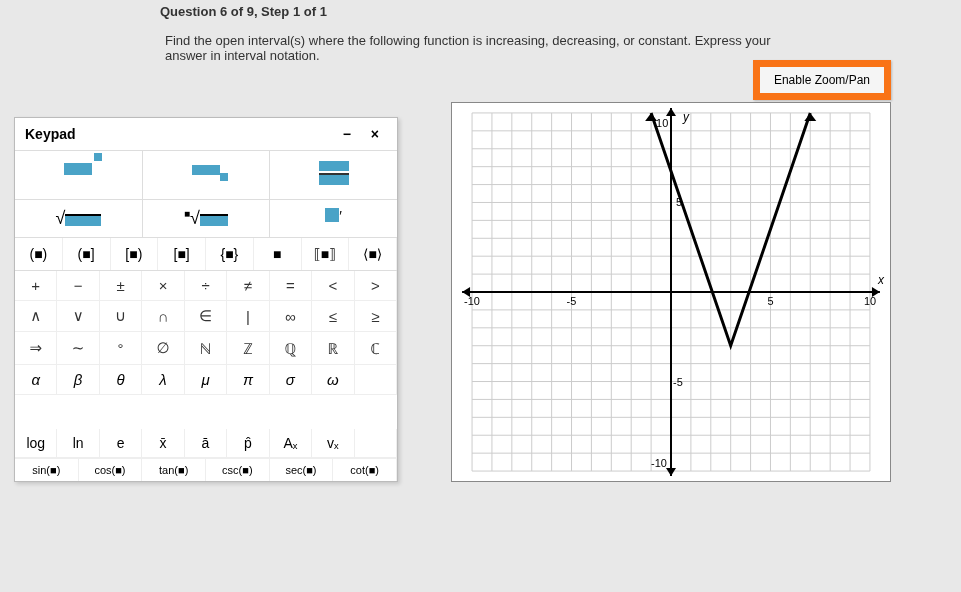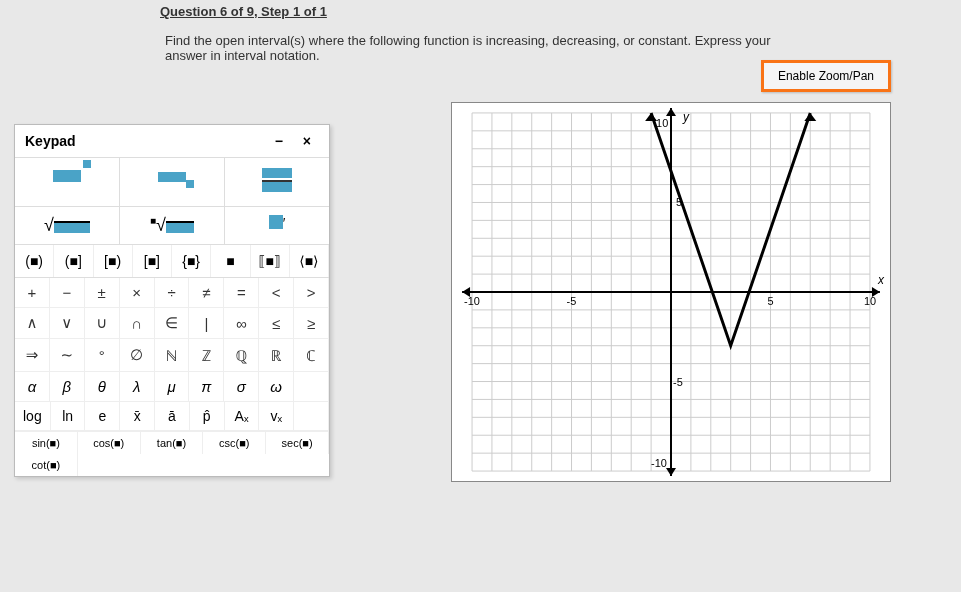--- a/index.html
+++ b/index.html
@@ -1,23 +1,23 @@
 <!DOCTYPE html>
 <html><head>
   <meta charset="utf-8">
   <style>
     * { box-sizing: border-box; margin: 0; padding: 0; }
     body { font-family: Arial, sans-serif; background: #e8e8e8; width: 961px; height: 592px; overflow: hidden; position: relative; }
-    .header { padding: 4px 160px; font-size: 13px; font-weight: bold; color: #333; text-decoration: underline; }
+    .header { padding: 4px 160px; font-size: 13px; font-weight: bold; color: #333; }
     .instruction { padding: 10px 145px 10px 145px; font-size: 13px; color: #333; margin-left: 20px; }
     .main-area { position: absolute; right: 30px; top: 60px; width: 480px; }
-    .zoom-btn { position: absolute; right: 40px; top: 0; background: #f5f5f5; border: 3px solid #f97316; padding: 6px 14px; font-size: 12px; cursor: pointer; box-shadow: 1px 1px 2px rgba(0,0,0,0.2); }
+    .zoom-btn { position: absolute; right: 40px; top: 0; background: #f5f5f5; border: 7px solid #f97316; padding: 6px 14px; font-size: 12px; cursor: pointer; box-shadow: 1px 1px 2px rgba(0,0,0,0.2); }
     .graph-box { position: absolute; top: 42px; left: 0; width: 440px; height: 380px; background: #fff; border: 1px solid #888; }
     .graph-svg { width: 100%; height: 100%; }
-    .keypad { position: absolute; left: 14px; top: 124px; width: 316px; background: #fff; border: 1px solid #bbb; box-shadow: 2px 2px 4px rgba(0,0,0,0.15); }
+    .keypad { position: absolute; left: 14px; top: 117px; width: 384px; background: #fff; border: 1px solid #bbb; box-shadow: 2px 2px 4px rgba(0,0,0,0.15); }
     .keypad-header { display: flex; justify-content: space-between; align-items: center; padding: 8px 10px; border-bottom: 1px solid #ddd; font-size: 14px; font-weight: bold; }
     .keypad-controls span { padding: 2px 8px; cursor: pointer; font-weight: bold; }
     .keypad-section { display: flex; border-bottom: 1px solid #ddd; }
     .key-tpl { flex: 1; text-align: center; padding: 10px 4px; border-right: 1px solid #ddd; }
     .key-tpl:last-child { border-right: none; }
     .tpl-img { display: inline-block; background: #4aa3c7; }
     .tpl-a { width: 28px; height: 12px; position: relative; }
     .tpl-a::after { content: ''; position: absolute; right: -10px; top: -10px; width: 8px; height: 8px; background: #4aa3c7; }
     .tpl-b { width: 28px; height: 10px; position: relative; }
     .tpl-b::after { content: ''; position: absolute; right: -8px; bottom: -6px; width: 8px; height: 8px; background: #4aa3c7; }
@@ -25,24 +25,24 @@
     .tpl-frac::before { content: ''; position: absolute; top: 0; left: 0; width: 30px; height: 10px; background: #4aa3c7; }
     .tpl-frac::after { content: ''; position: absolute; bottom: 0; left: 0; width: 30px; height: 10px; background: #4aa3c7; border-top: 2px solid #333; margin-top: 2px; }
     .sqrt-row .key-tpl { padding: 8px 4px; }
     .sqrt1 { font-size: 18px; }
     .sqrt-bar { display: inline-block; width: 36px; height: 12px; background: #4aa3c7; vertical-align: middle; border-top: 2px solid #000; }
     .prime-box { display: inline-block; width: 14px; height: 14px; background: #4aa3c7; }
     .keypad-grid { display: grid; grid-template-columns: repeat(9, 1fr); }
     .keypad-grid .key { text-align: center; padding: 6px 2px; border-right: 1px solid #eee; border-bottom: 1px solid #eee; font-size: 15px; cursor: pointer; color: #333; min-height: 30px; display: flex; align-items: center; justify-content: center; }
     .interval-row { display: grid; grid-template-columns: repeat(8, 1fr); border-bottom: 1px solid #ddd; }
     .interval-row .key { text-align: center; padding: 8px 2px; border-right: 1px solid #eee; font-size: 14px; cursor: pointer; }
-    .trig-row { display: grid; grid-template-columns: repeat(5, 1fr); border-top: 1px solid #eee; }
+    .trig-row { display: grid; grid-template-columns: repeat(6, 1fr); border-top: 1px solid #eee; }
     .trig-row .key { text-align: center; padding: 5px 1px; border-right: 1px solid #eee; font-size: 11px; cursor: pointer; white-space: nowrap; }
     .log-row { display: grid; grid-template-columns: repeat(9, 1fr); }
-    .log-row .key { text-align: center; padding: 6px 8px; border-right: 1px solid #eee; border-bottom: 1px solid #eee; font-size: 14px; cursor: pointer; }
+    .log-row .key { text-align: center; padding: 6px 8px; border-right: 1px solid #eee; border-bottom: 1px solid #eee; font-size: 14px; cursor: pointer; margin-top: 34px; }
     .greek-row { display: grid; grid-template-columns: repeat(9, 1fr); }
     .greek-row .key { text-align: center; padding: 6px 2px; border-right: 1px solid #eee; border-bottom: 1px solid #eee; font-size: 15px; cursor: pointer; font-style: italic; }
   </style>
 </head>
 <body>
 
 <div class="header">
   <span>Question 6 of 9, Step 1 of 1</span>
 </div>
 

